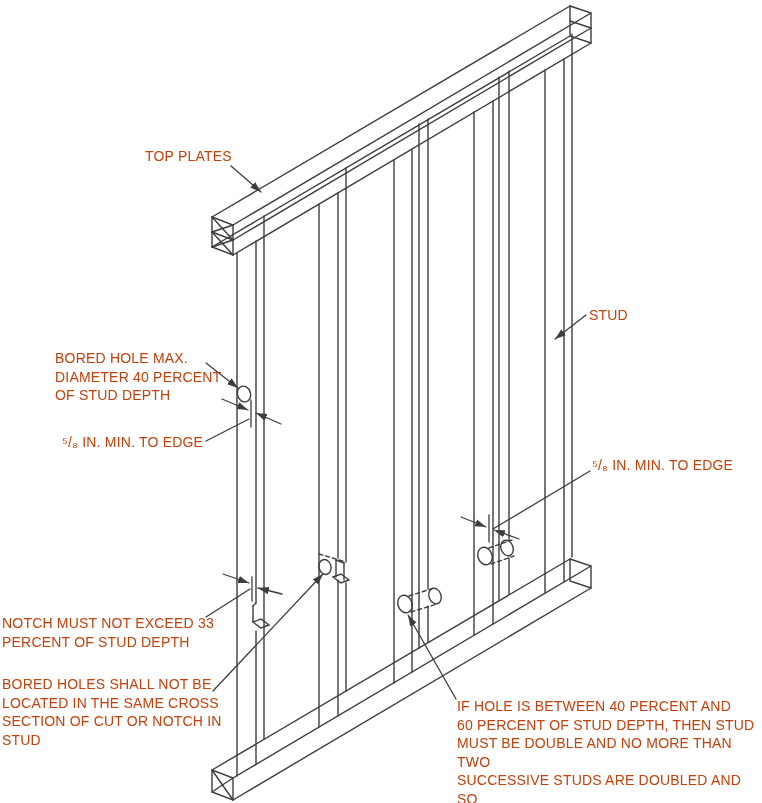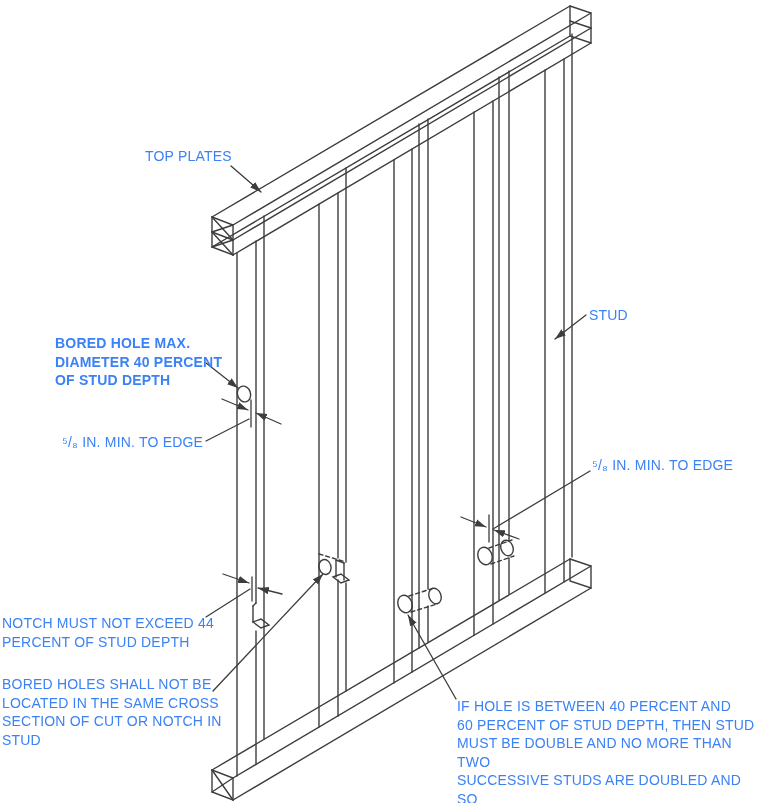--- a/index.html
+++ b/index.html
@@ -9,21 +9,21 @@
     background:#ffffff;
     overflow:hidden;
     font-family:"Liberation Sans", sans-serif;
   }
   .stage svg{position:absolute;left:0;top:0;}
   .lbl{
     position:absolute;
     font-size:14px;
     line-height:18.5px;
     letter-spacing:0.2px;
-    color:#3b82f6;
+    color:#c2410c;
     white-space:pre-line;
   }
 </style>
 </head>
 <body>
 
 <div class="stage">
 
   <svg width="762" height="803" viewBox="0 0 762 803">
     <defs>
@@ -163,29 +163,29 @@
         <line x1="461" y1="517" x2="486" y2="527" marker-end="url(#ah)"></line>
         <line x1="519" y1="539" x2="494" y2="530" marker-end="url(#ah)"></line>
       </g>
     </g>
   </svg>
 
   <div class="lbl" style="left:145px;top:147px;">TOP PLATES</div>
 
   <div class="lbl" style="left:589px;top:306px;">STUD</div>
 
-  <div class="lbl" style="left:55px;top:334px;font-weight:bold;">BORED HOLE MAX.
+  <div class="lbl" style="left:55px;top:349px;">BORED HOLE MAX.
 DIAMETER 40 PERCENT
 OF STUD DEPTH</div>
 
   <div class="lbl" style="left:62px;top:433px;">⁵/₈ IN. MIN. TO EDGE</div>
 
   <div class="lbl" style="left:592px;top:456px;">⁵/₈ IN. MIN. TO EDGE</div>
 
-  <div class="lbl" style="left:2px;top:614px;">NOTCH MUST NOT EXCEED 44
+  <div class="lbl" style="left:2px;top:614px;">NOTCH MUST NOT EXCEED 33
 PERCENT OF STUD DEPTH</div>
 
   <div class="lbl" style="left:2px;top:675px;">BORED HOLES SHALL NOT BE
 LOCATED IN THE SAME CROSS
 SECTION OF CUT OR NOTCH IN
 STUD</div>
 
   <div class="lbl" style="left:457px;top:697px;">IF HOLE IS BETWEEN 40 PERCENT AND
 60 PERCENT OF STUD DEPTH, THEN STUD
 MUST BE DOUBLE AND NO MORE THAN TWO

